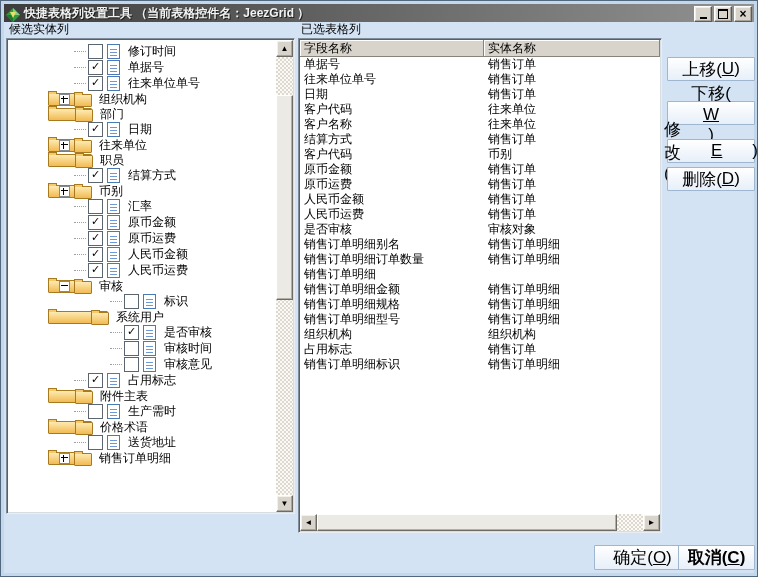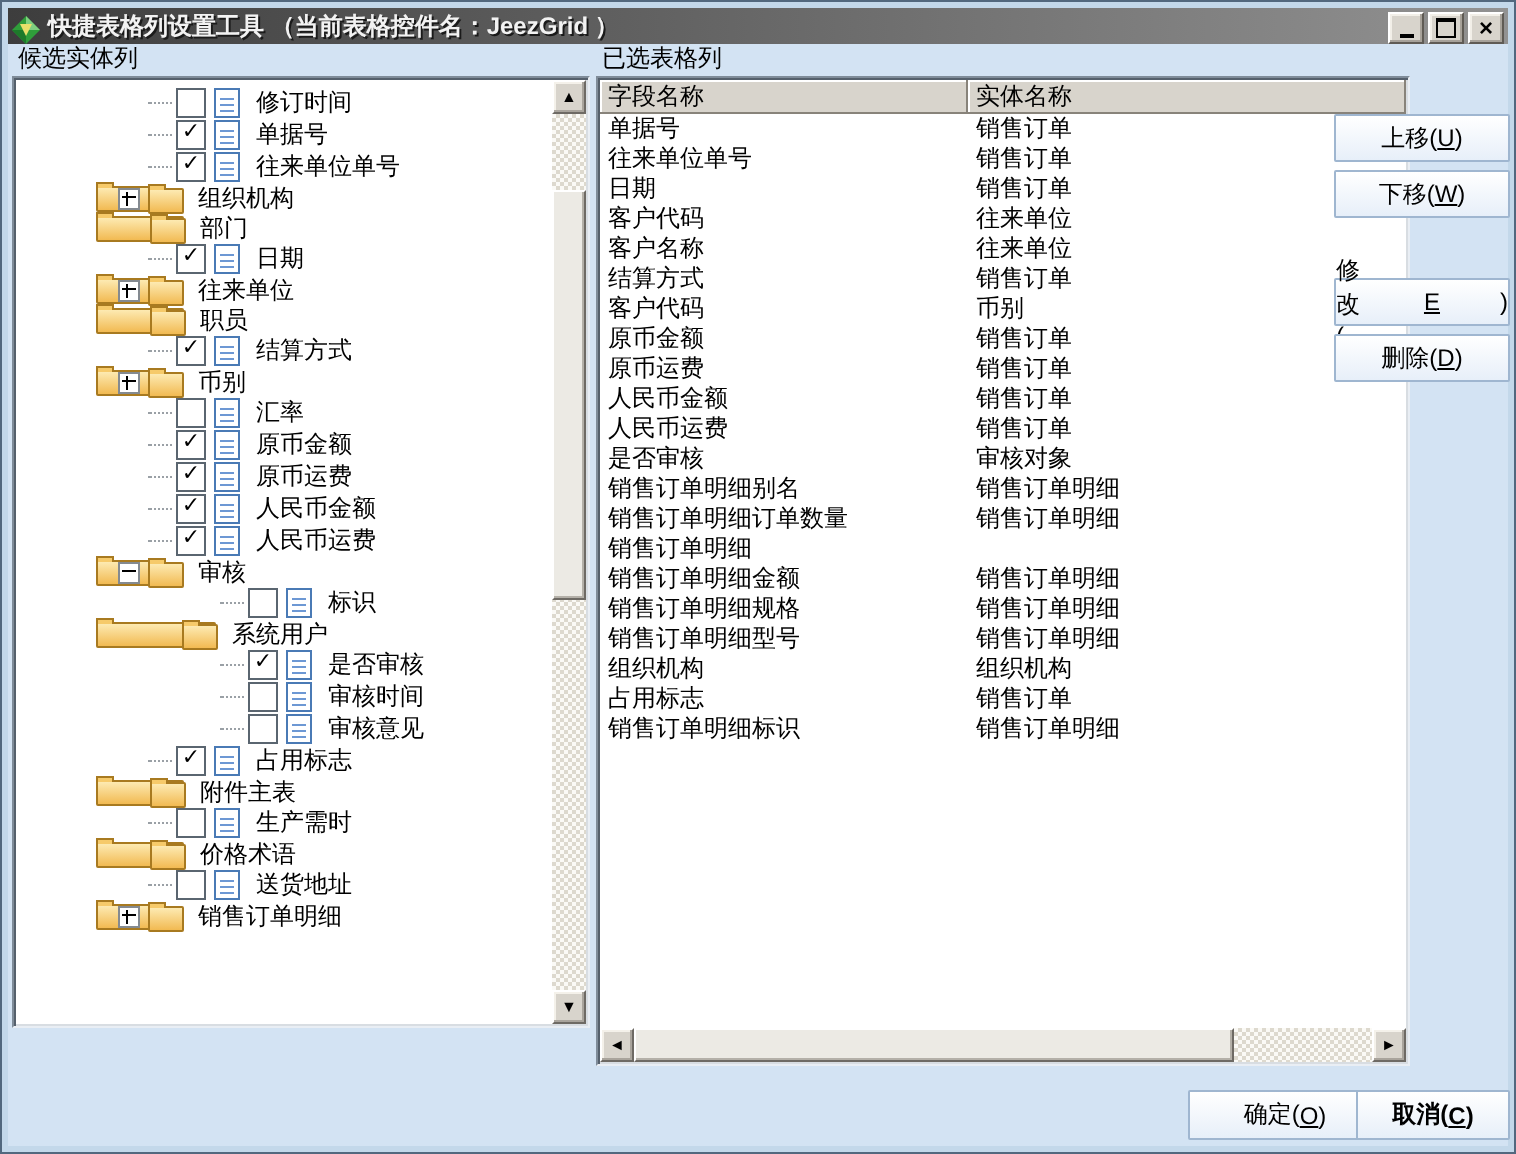--- a/index.html
+++ b/index.html
@@ -73,21 +73,21 @@
   .sthumb { background:#eceae4; border:1px solid; border-color:#ffffff #6e6a64 #6e6a64 #ffffff;
             box-shadow:inset -1px -1px 0 #b4b0a8; box-sizing:border-box; }
   #tree-vscroll { position:absolute; top:1px; right:1px; width:17px; bottom:1px; }
   #tree-vscroll .sbtn { position:absolute; left:0; }
   #tree-vscroll .up { top:0; }
   #tree-vscroll .down { bottom:0; }
   #tree-vscroll .track { position:absolute; left:0; right:0; top:17px; bottom:17px; }
   #tree-vscroll .sthumb { position:absolute; left:0; width:17px; top:55px; height:205px; }
 
   
-  #grid-panel { position:absolute; left:297px; top:37px; width:362px; height:493px; overflow:hidden;padding-left:43px; }
+  #grid-panel { position:absolute; left:297px; top:37px; width:362px; height:493px; overflow:hidden; }
   #grid-head { position:absolute; left:1px; top:1px; right:1px; height:17px; display:flex; }
   .ghcell { height:17px; line-height:16px; background:#d8d4cc; padding-left:4px; box-sizing:border-box;
             border-right:1px solid #88837a; border-bottom:1px solid #88837a;
             box-shadow:inset 1px 1px 0 #ffffff; font-size:12px; }
   .ghcell.c1 { width:184px; flex:0 0 auto; }
   .ghcell.c2 { flex:1 1 auto; }
   #grid-rows { position:absolute; left:1px; top:18px; right:1px; bottom:18px; overflow:hidden; }
   .grow { height:15px; display:flex; }
   .gcell { height:15px; line-height:15px; padding-left:4px; box-sizing:border-box;
            white-space:nowrap; overflow:hidden; font-size:12px; }
@@ -95,25 +95,25 @@
   .gcell.c2 { flex:1 1 auto; }
   #grid-hscroll { position:absolute; left:1px; right:1px; bottom:1px; height:17px; }
   #grid-hscroll .sbtn { position:absolute; top:0; }
   #grid-hscroll .left { left:0; }
   #grid-hscroll .right { right:0; }
   #grid-hscroll .track { position:absolute; left:17px; right:17px; top:0; bottom:0; }
   #grid-hscroll .sthumb { position:absolute; top:0; height:17px; left:17px; width:300px; }
 
   
   .btn { position:absolute; background:linear-gradient(180deg,#ffffff,#e7eff9);
-         border:1px solid #9fb6d0; border-radius:1px; font-size:12px; color:#000;
+         border:1px solid #9fb6d0; border-radius:1px; font-size:17px; color:#000;
          display:flex; align-items:center; justify-content:center; cursor:default; }
   .btn .hot { text-decoration:underline; }
   #btn-up     { left:666px; top:56px;  width:86px; height:22px; }
-  #btn-down   { left:666px; top:84px;  width:86px; height:22px; }
+  #btn-down   { left:666px; top:100px;  width:86px; height:22px;flex-direction:column; }
   #btn-modify { left:666px; top:138px; width:86px; height:22px;gap:30px; }
   #btn-delete { left:666px; top:166px; width:86px; height:22px; }
   #btn-ok     { left:593px; top:544px; width:75px; height:23px;padding-left:10px; }
   #btn-cancel { left:677px; top:544px; width:75px; height:23px;font-weight:bold; }
 </style>
 </head>
 <body>
 
 <div id="window">
 

